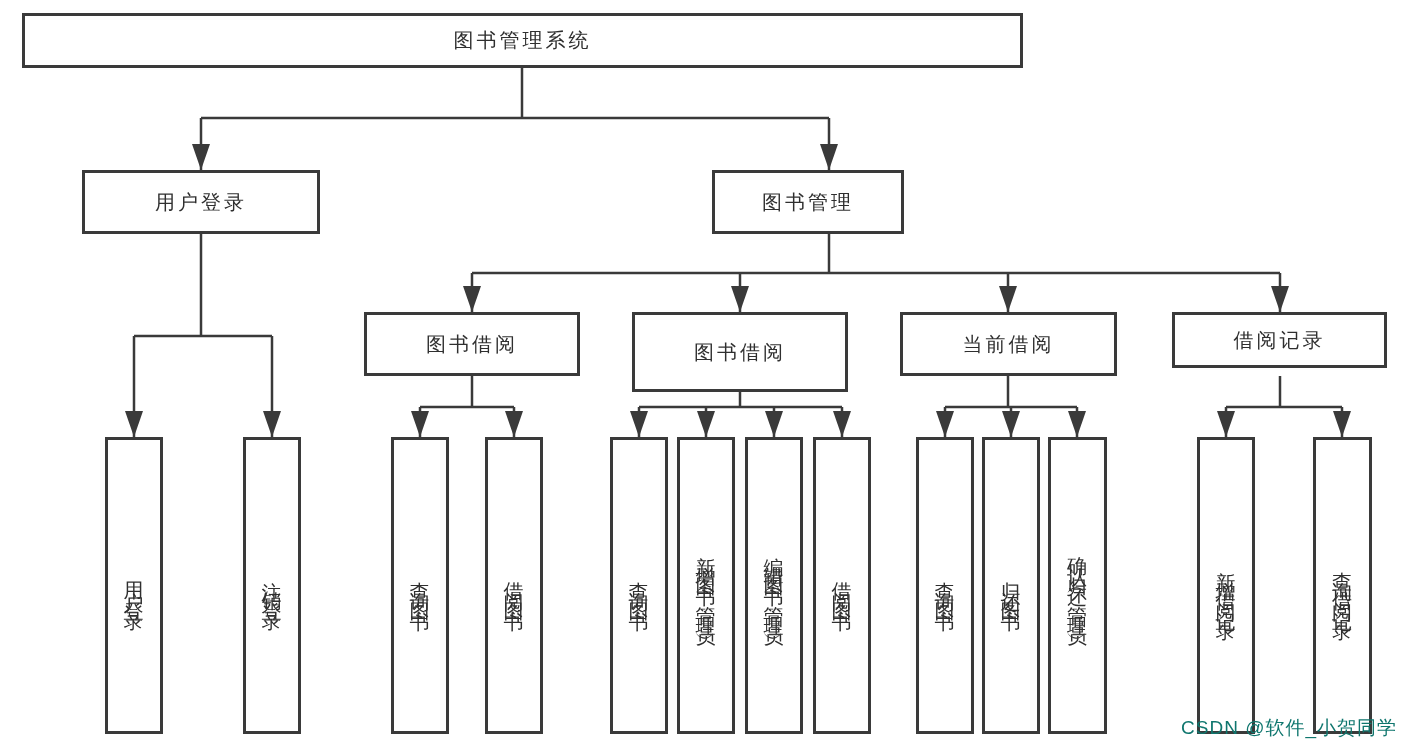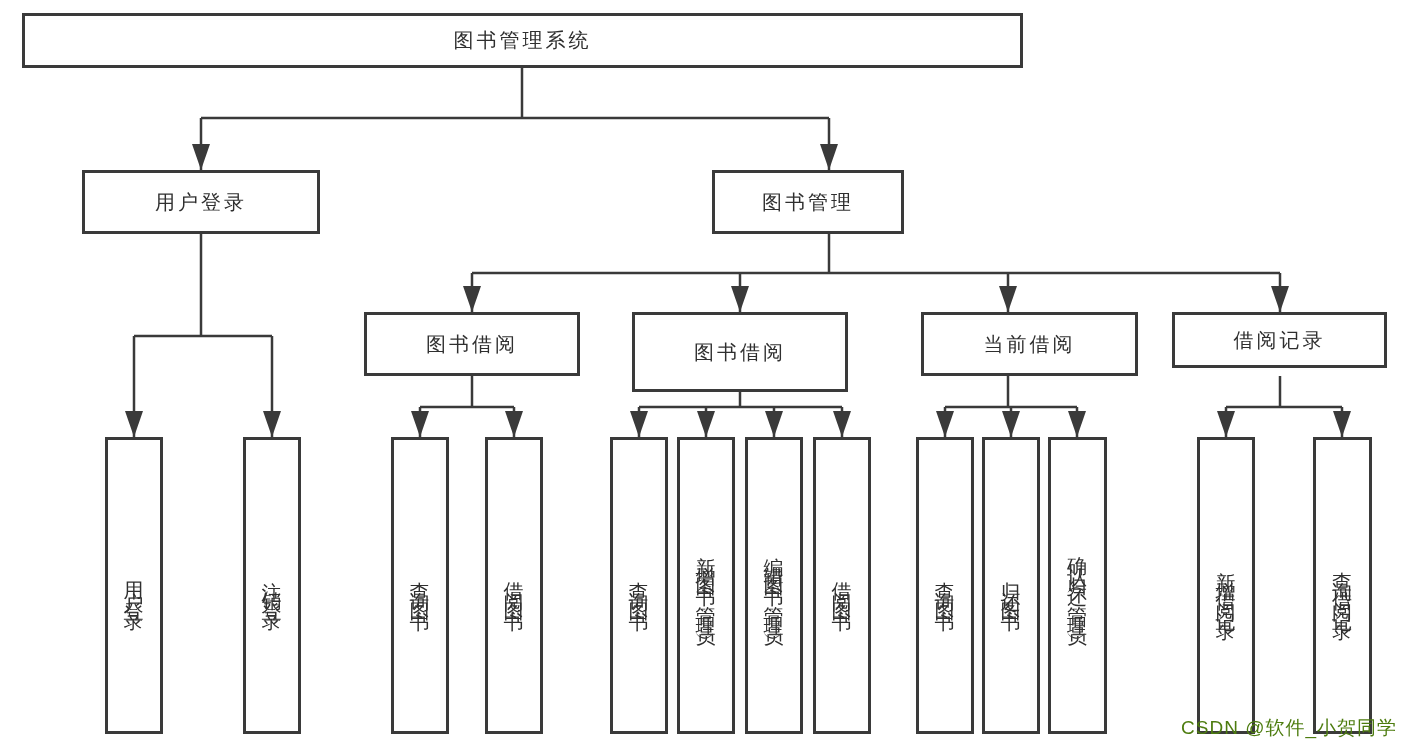--- a/index.html
+++ b/index.html
@@ -33,21 +33,21 @@
     font-size: 20px;
     letter-spacing: 10px;
     line-height: 1;
   }
   .watermark {
     position: absolute;
     right: 8px;
     bottom: 6px;
     font-size: 19px;
     letter-spacing: 1px;
-    color: #4d7c0f;
+    color: #0f766e;
     z-index: 3;
     white-space: nowrap;
   }
 </style>
 </head>
 <body>
 
 <div id="canvas">
 
   <svg id="wires" width="1405" height="747" viewBox="0 0 1405 747">
@@ -100,21 +100,21 @@
     </g>
   </svg>
 
   <div class="node hbox" style="left:22px; top:13px; width:1001px; height:55px;">图书管理系统</div>
 
   <div class="node hbox" style="left:82px; top:170px; width:238px; height:64px;">用户登录</div>
   <div class="node hbox" style="left:712px; top:170px; width:192px; height:64px;">图书管理</div>
 
   <div class="node hbox" style="left:364px; top:312px; width:216px; height:64px;">图书借阅</div>
   <div class="node hbox" style="left:632px; top:312px; width:216px; height:80px;">图书借阅</div>
-  <div class="node hbox" style="left:900px; top:312px; width:217px; height:64px;margin-left:21px;">当前借阅</div>
+  <div class="node hbox" style="left:900px; top:312px; width:217px; height:64px;">当前借阅</div>
   <div class="node hbox" style="left:1172px; top:312px; width:215px; height:56px;">借阅记录</div>
 
   <div class="node vbox" style="left:105px; top:437px; width:58px; height:297px;">用户登录</div>
   <div class="node vbox" style="left:243px; top:437px; width:58px; height:297px;">注销登录</div>
 
   <div class="node vbox" style="left:391px; top:437px; width:58px; height:297px;">查询图书</div>
   <div class="node vbox" style="left:485px; top:437px; width:58px; height:297px;">借阅图书</div>
 
   <div class="node vbox" style="left:610px; top:437px; width:58px; height:297px;">查询图书</div>
   <div class="node vbox" style="left:677px; top:437px; width:58px; height:297px;">新增图书（管理员）</div>

